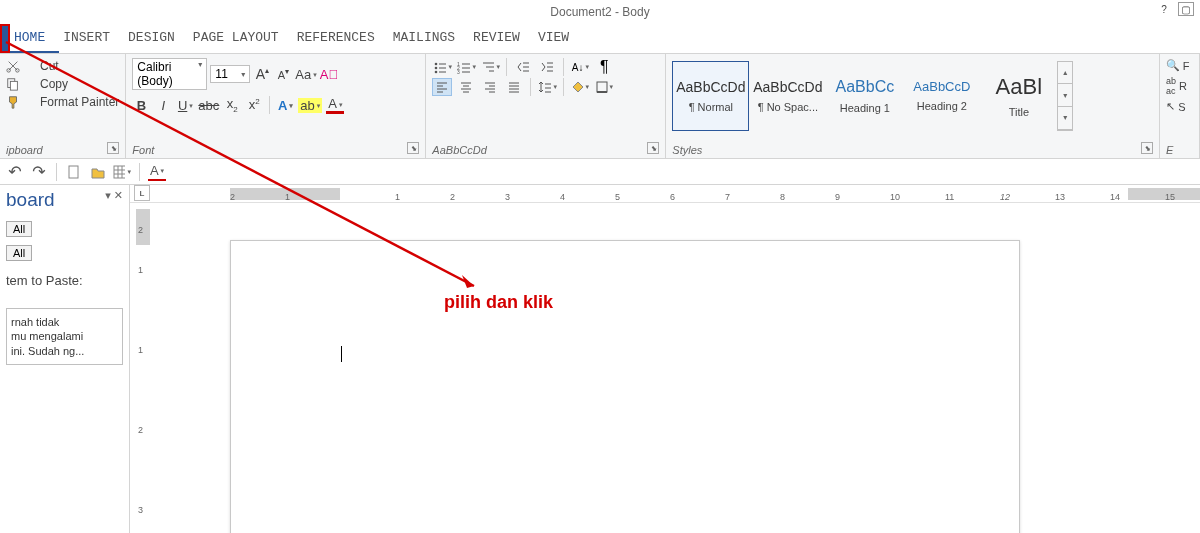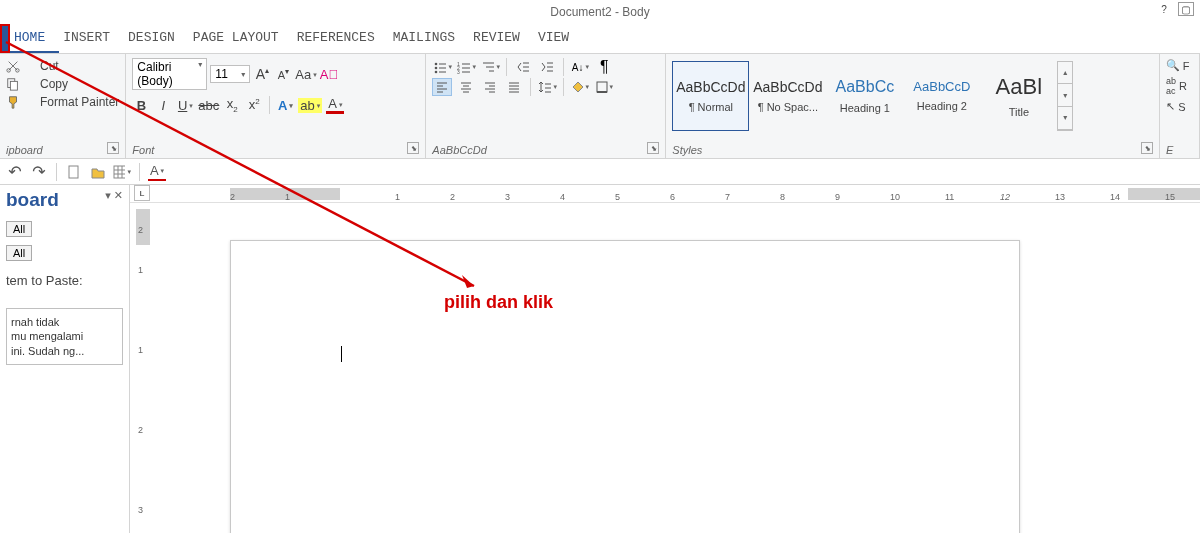--- a/index.html
+++ b/index.html
@@ -50,21 +50,21 @@
 .editing-group { width:40px; }
 .editing-group .erow { font-size:11px; color:#444; display:flex; align-items:center; gap:3px; padding:1px 0; }
 
 
 .qat { height:26px; background:#fff; border-bottom:1px solid #d4d4d4; display:flex; align-items:center; gap:6px; padding:0 6px; }
 .qat .qbtn { width:18px; height:18px; display:flex; align-items:center; justify-content:center; color:#555; cursor:pointer; }
 
 
 .main { display:flex; height:calc(533px - 24px - 30px - 105px - 26px); }
 .sidepanel { width:130px; border-right:1px solid #d4d4d4; padding:4px 6px; background:#fff; overflow:hidden; }
-.sidepanel h3 { font-size:19px; color:#2b579a; font-weight:bold; display:inline; }
+.sidepanel h3 { font-size:19px; color:#2b579a; font-weight:normal; display:inline; }
 .sidepanel .closepin { float:right; font-size:11px; color:#666; }
 .sidepanel .pbtn { border:1px solid #aaa; background:#f3f3f3; font-size:11px; padding:1px 6px; margin:4px 0; display:inline-block; cursor:pointer; }
 .sidepanel .label { font-size:13px; color:#444; margin-top:8px; }
 .sidepanel .clip-item { border:1px solid #c0c0c0; padding:6px 4px; font-size:11px; color:#333; margin-top:20px; line-height:1.3; }
 
 .doc-area { flex:1; position:relative; overflow:hidden; background:#fff; }
 
 .hruler { height:18px; background:#fff; display:flex; align-items:flex-end; border-bottom:1px solid #e0e0e0; padding-left:100px; font-size:9px; color:#666; position:relative; }
 .hruler .corner { position:absolute; left:4px; top:0; width:16px; height:16px; border:1px solid #bbb; display:flex; align-items:center; justify-content:center; font-size:8px; font-weight:bold; }
 .hruler .track { position:relative; height:16px; flex:1; }

